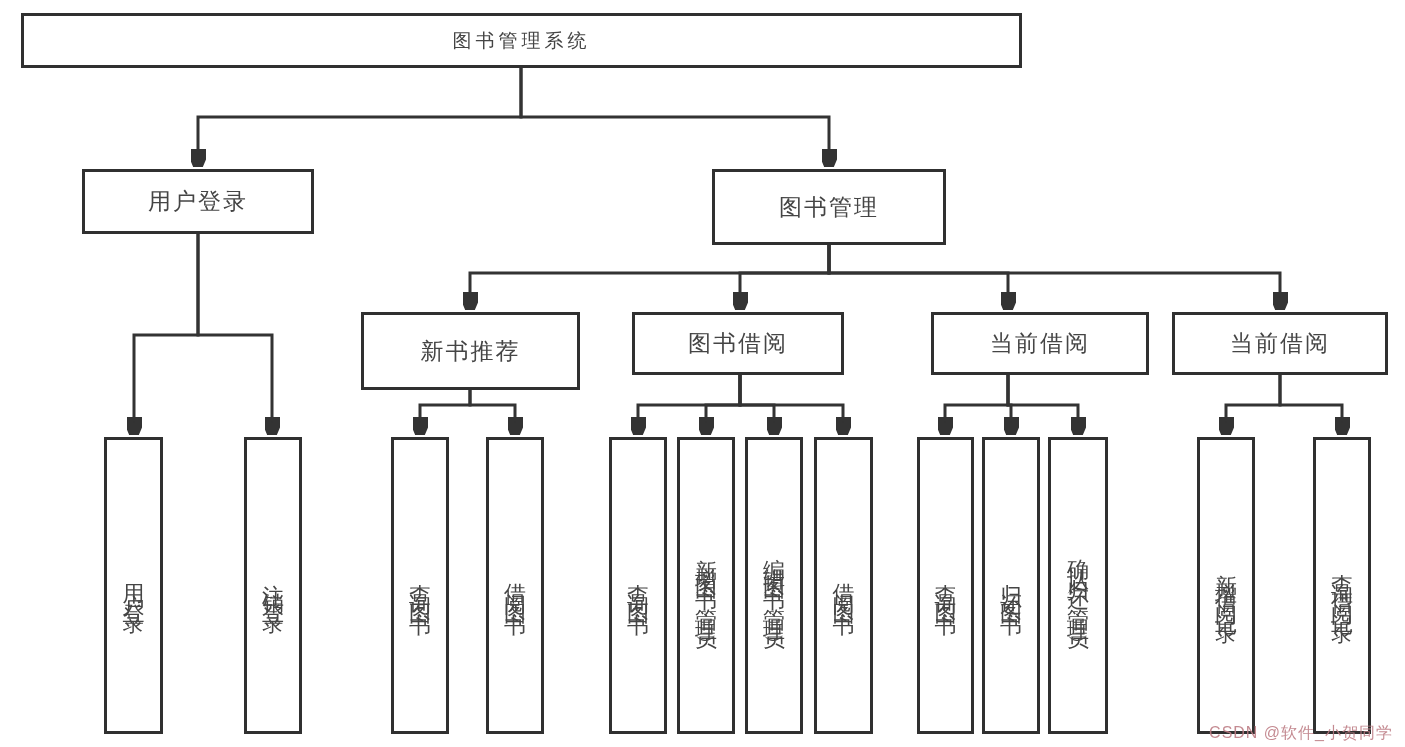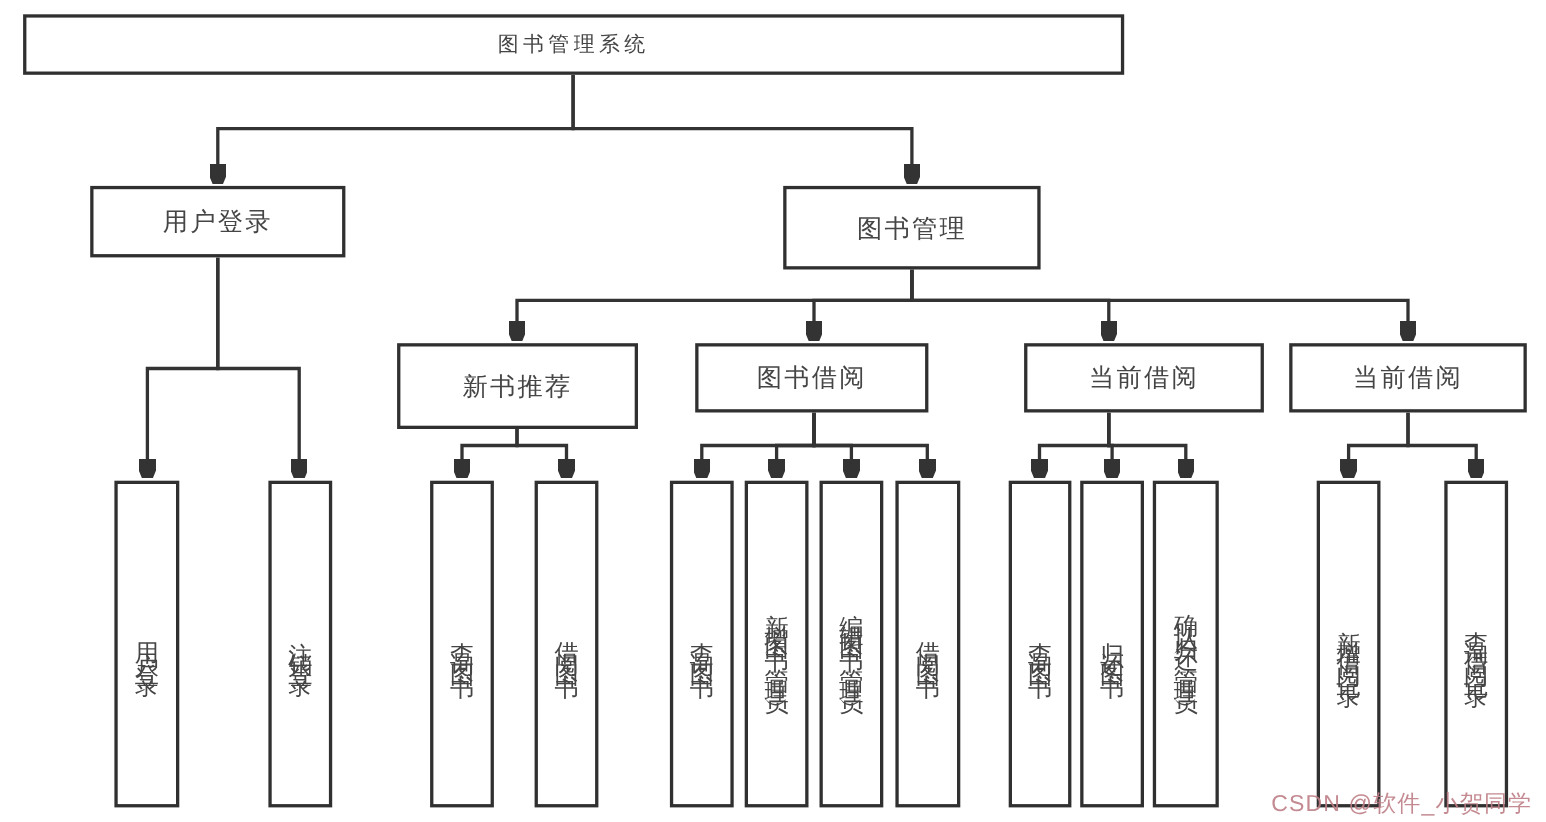--- a/index.html
+++ b/index.html
@@ -33,21 +33,21 @@
   .node.root { font-size: 19px; letter-spacing: 4px; }
   .node.v {
     writing-mode: vertical-rl;
     font-size: 22px;
     letter-spacing: 10px;
   }
   #watermark {
     position: absolute;
     right: 12px;
     bottom: 3px;
-    font-size: 21px;
+    font-size: 16px;
     letter-spacing: 1px;
     color: rgba(190, 125, 133, 0.9);
     white-space: nowrap;
   }
 </style>
 </head>
 <body>
 
 <div id="stage">
 

